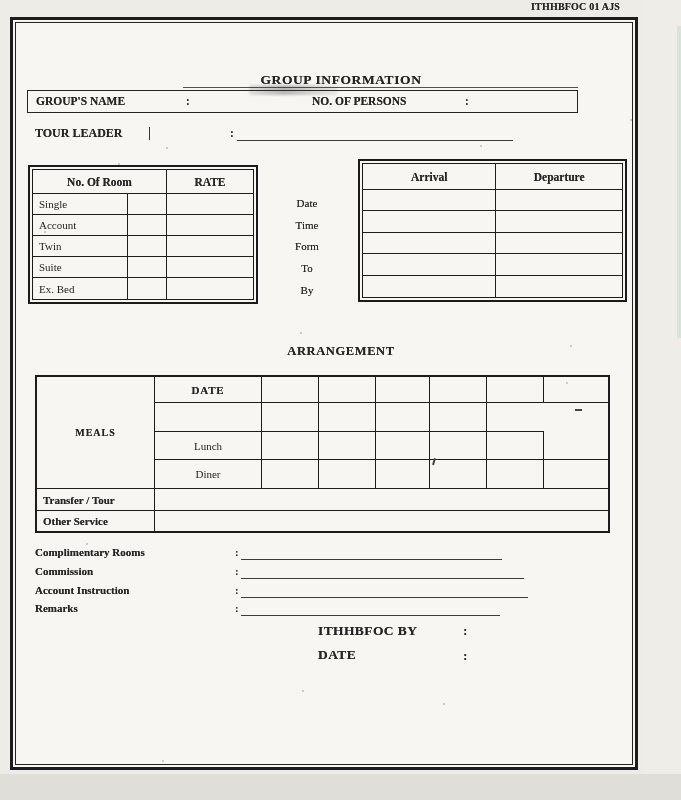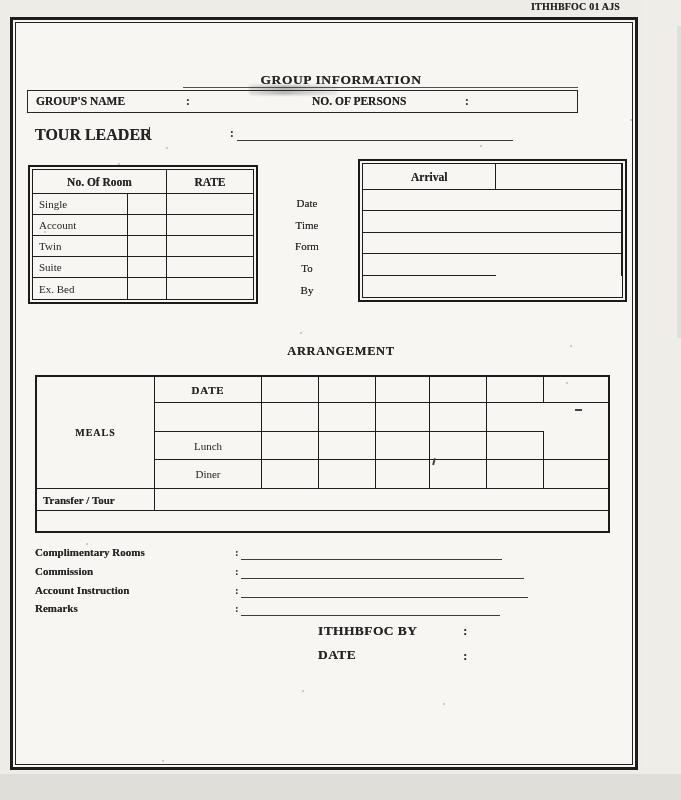--- a/index.html
+++ b/index.html
@@ -76,21 +76,21 @@
 <div class="abs gbox-topline"></div>
 <div class="abs gbox">
   <span class="abs lbl b ink" style="left:8px;top:4px">GROUP'S NAME</span>
   <span class="abs lbl b" style="left:158px;top:4px">:</span>
   <span class="abs lbl" style="left:175px;top:4px"></span>
   <span class="abs lbl b ink" style="left:284px;top:4px">NO. OF PERSONS</span>
   <span class="abs lbl b" style="left:437px;top:4px">:</span>
   <span class="abs lbl" style="left:455px;top:4px"></span>
 </div>
 
-<span class="abs lbl b ink" style="left:35px;top:126px;font-size:16px">TOUR LEADER</span>
+<span class="abs lbl b ink" style="left:35px;top:126px;font-size:12px">TOUR LEADER</span>
 <div class="abs vline" style="left:149px;top:127px;height:13px"></div>
 <span class="abs lbl b" style="left:230px;top:127px">:</span>
 <span class="abs lbl" style="left:240px;top:127px"></span>
 <div class="abs uline" style="left:237px;top:140px;width:276px"></div>
 <div class="abs speck" style="left:166px;top:147px"></div>
 
 <div class="abs dbl" style="left:28px;top:165px;width:230px;height:139px">
   <div class="dbl-in rooms-grid">
     <div class="c ch b ink" style="grid-column:1/3">No. Of Room</div>
     <div class="c ch b ink nr">RATE</div>
@@ -121,20 +121,21 @@
   <div class="ink">Date</div>
   <div class="ink">Time</div>
   <div class="ink">Form</div>
   <div class="ink">To</div>
   <div class="ink">By</div>
 </div>
 
 <div class="abs dbl" style="left:358px;top:159px;width:269px;height:143px">
   <div class="dbl-in travel-grid">
     <div class="c ch b ink">Arrival</div>
+    <div class="c ch b ink nr">Departure</div>
     <div class="c"></div>
       <div class="c nr"></div>
     <div class="c"></div>
       <div class="c nr"></div>
     <div class="c"></div>
       <div class="c nr"></div>
     <div class="c"></div>
       <div class="c nr"></div>
     <div class="c nb"></div>
       <div class="c nr nb"></div>
@@ -174,20 +175,21 @@
     <div class="ac"></div>
       <div class="ac"></div>
       <div class="ac"></div>
       <div class="ac"></div>
       <div class="ac"></div>
       <div class="ac nr"></div>
 
     <div class="ac b ink" style="grid-column:1;padding-left:6px">Transfer / Tour</div>
     <div class="ac nr" style="grid-column:2/9"></div>
 
+    <div class="ac b ink nb" style="grid-column:1;padding-left:6px">Other Service</div>
     <div class="ac nr nb" style="grid-column:2/9"></div>
   </div>
 </div>
 
 <div class="abs artifact" style="left:575px;top:409px;width:7px;height:1.6px"></div>
 <div class="abs artifact" style="left:433px;top:458px;width:1.5px;height:7px;transform:rotate(15deg)"></div>
 <div class="abs speck" style="left:566px;top:382px"></div>
 
 <span class="abs ffield b ink" style="left:35px;top:546px">Complimentary Rooms</span>
 <span class="abs ffield b" style="left:235px;top:546px">:</span>

